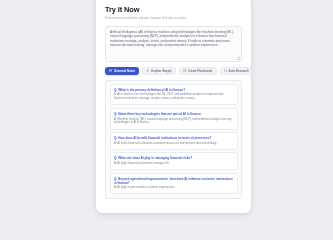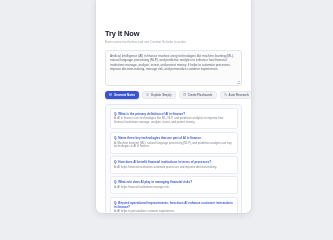--- a/index.html
+++ b/index.html
@@ -24,21 +24,20 @@
     box-shadow: 0 2px 7px rgba(20,25,40,0.10), 0 0 0 0.5px rgba(20,25,40,0.05);
     padding: 11px 9px 0 9px;
     overflow: hidden;
   }
   .title {
     font-size: 7.4px;
     font-weight: bold;
     color: #13182a;
     letter-spacing: -0.1px;
     line-height: 9px;
-    margin-top: 24px;
   }
   .subtitle {
     font-size: 3.2px;
     color: #9aa1ad;
     line-height: 5px;
     margin-top: 1.5px;
     letter-spacing: 0.02px;
   }
   .textarea {
     margin-top: 5px;

